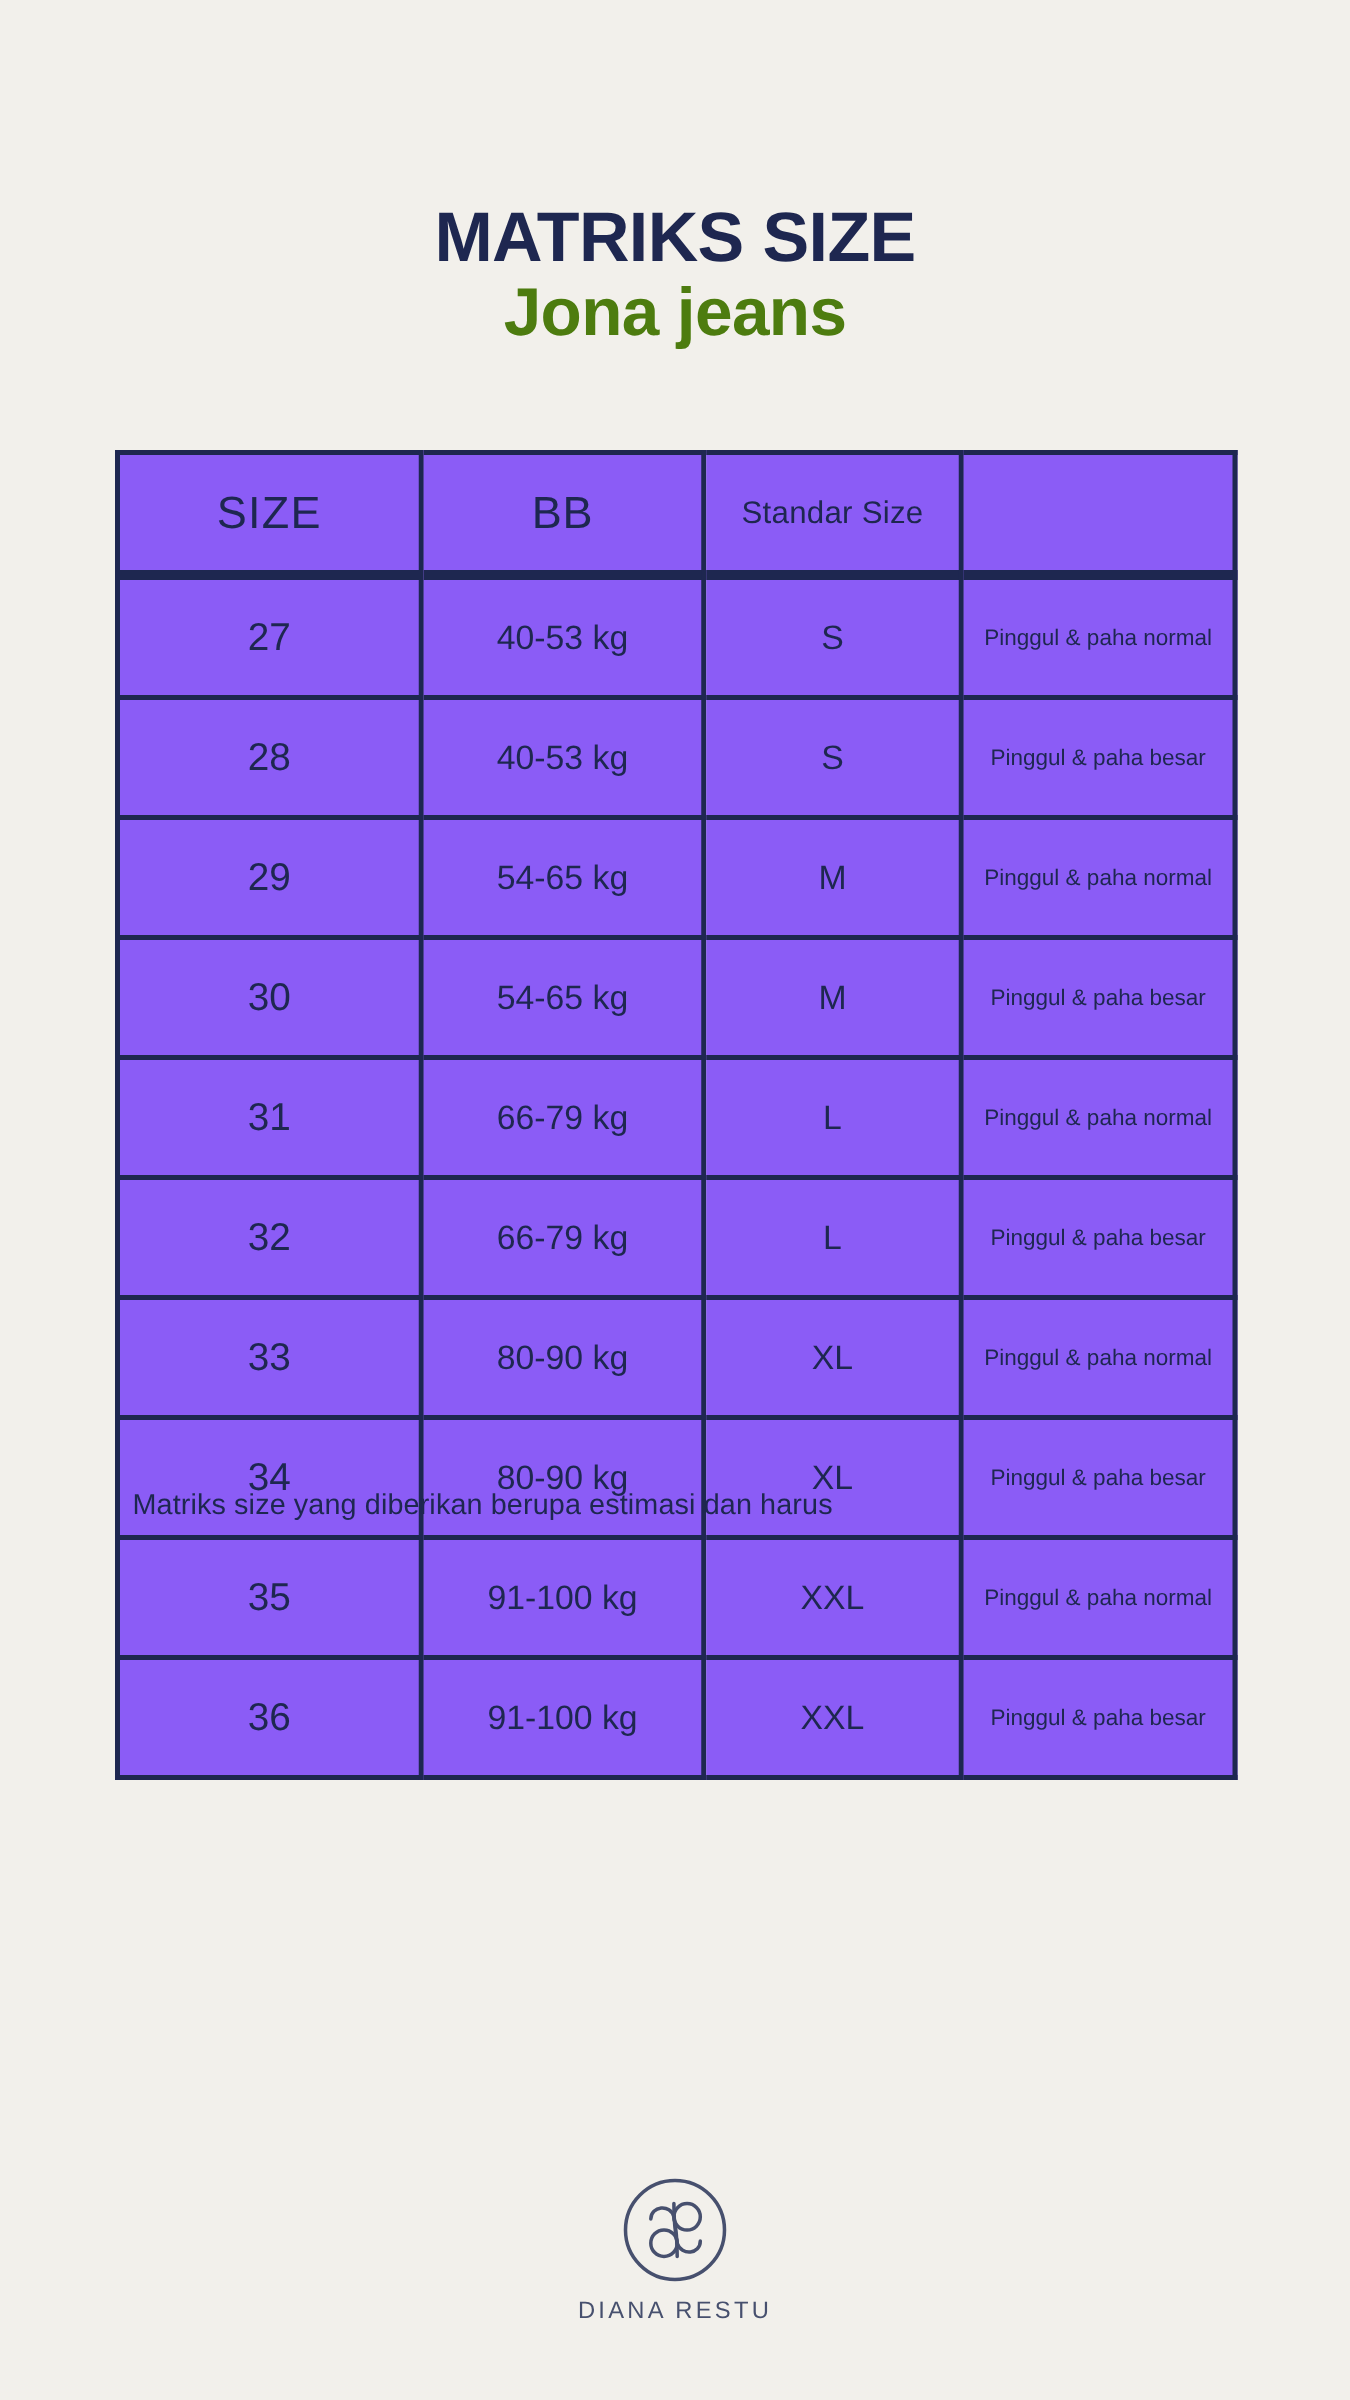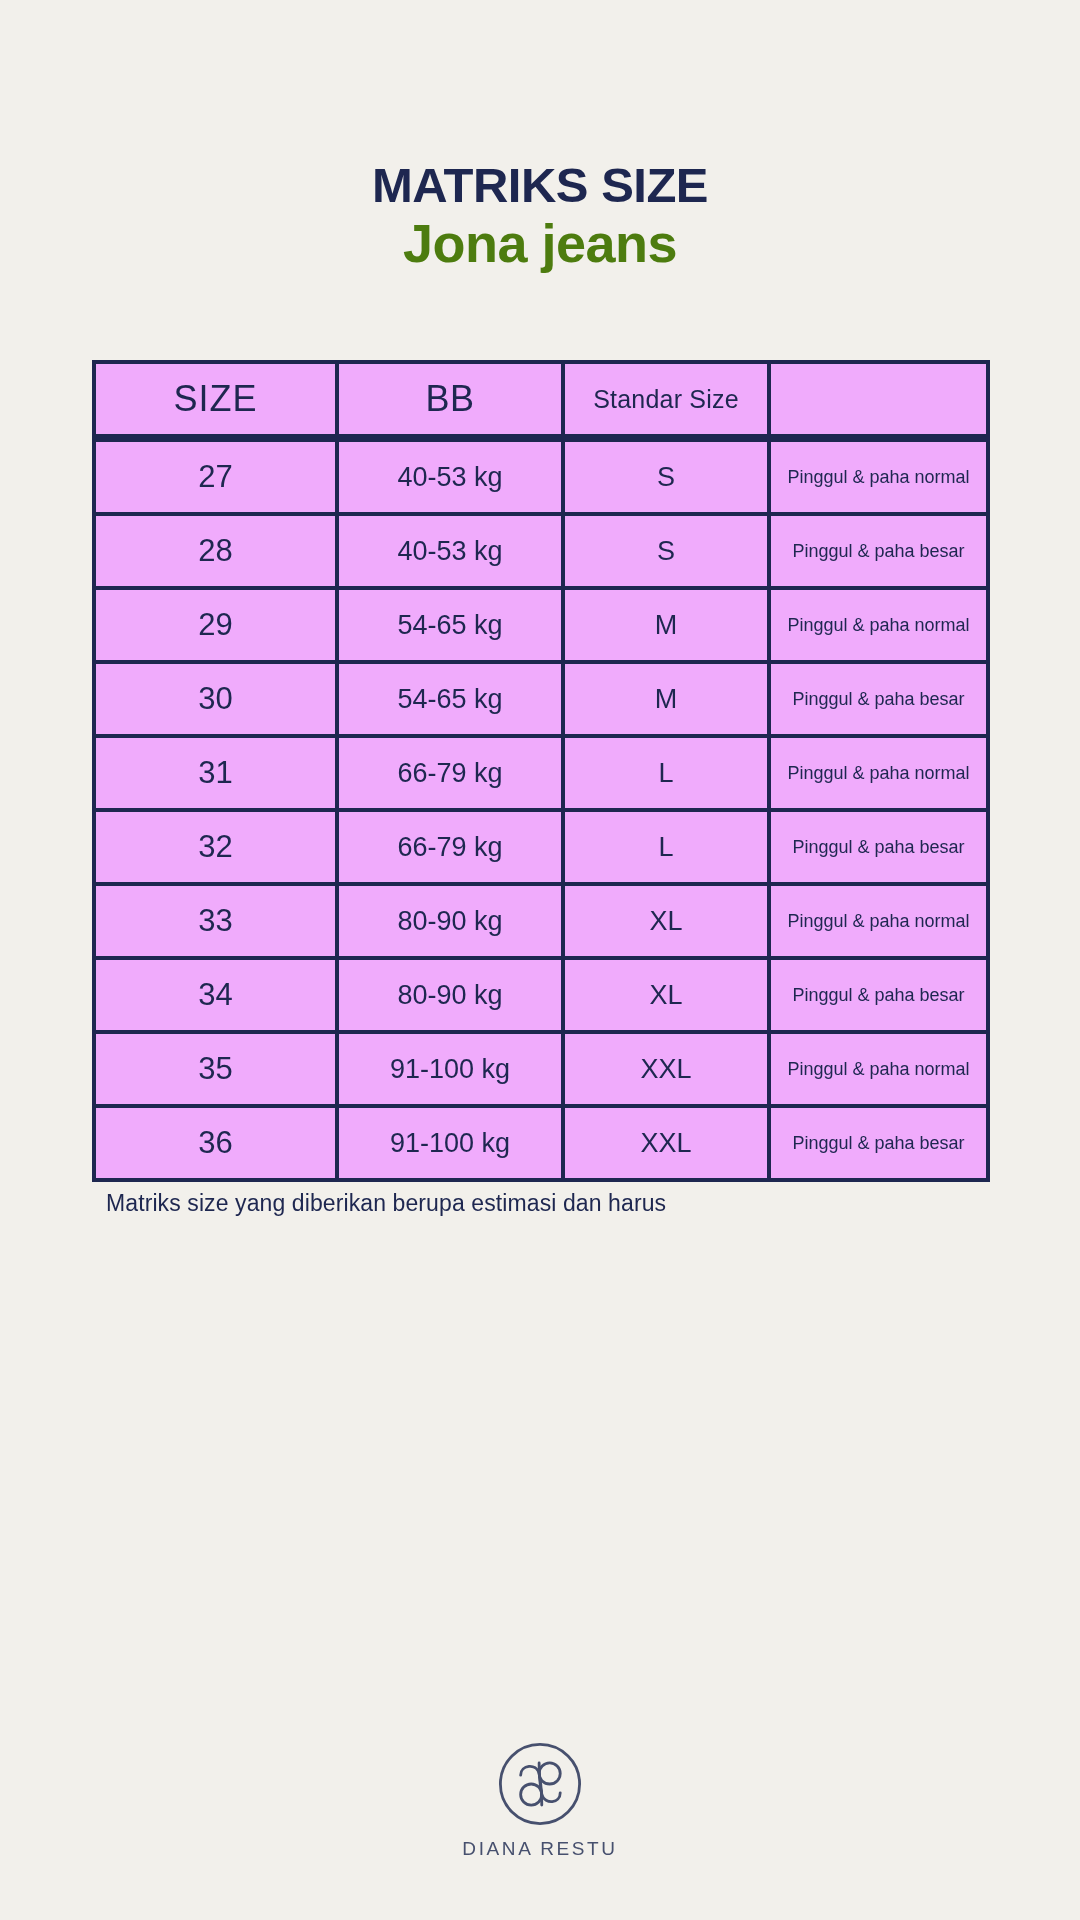--- a/index.html
+++ b/index.html
@@ -26,21 +26,21 @@
 
   
   .title-block {
     position: absolute;
     top: 160px;
     left: 0;
     width: 1080px;
     text-align: center;
   }
   .title-main {
-    font-size: 49px;
+    font-size: 56px;
     font-weight: 800;
     letter-spacing: -0.5px;
     line-height: 1.06;
     color: #1E2750;
     margin: 0;
   }
   .title-sub {
     font-size: 54px;
     font-weight: 800;
     letter-spacing: -0.5px;
@@ -58,24 +58,24 @@
   }
   table.size-table {
     width: 898px;
     border-collapse: separate;
     border-spacing: 0;
     table-layout: fixed;
   }
   table.size-table td,
   table.size-table th {
     border: 4px solid #1E2750;
-    background: #f0abfc;
+    background: #8b5cf6;
     text-align: center;
     vertical-align: middle;
-    padding: 1px;
+    padding: 12px;
     font-weight: 400;
     color: #1E2750;
   }
   
   table.size-table td + td,
   table.size-table th + th {
     border-left-width: 0;
   }
   table.size-table tr + tr td {
     border-top-width: 0;

